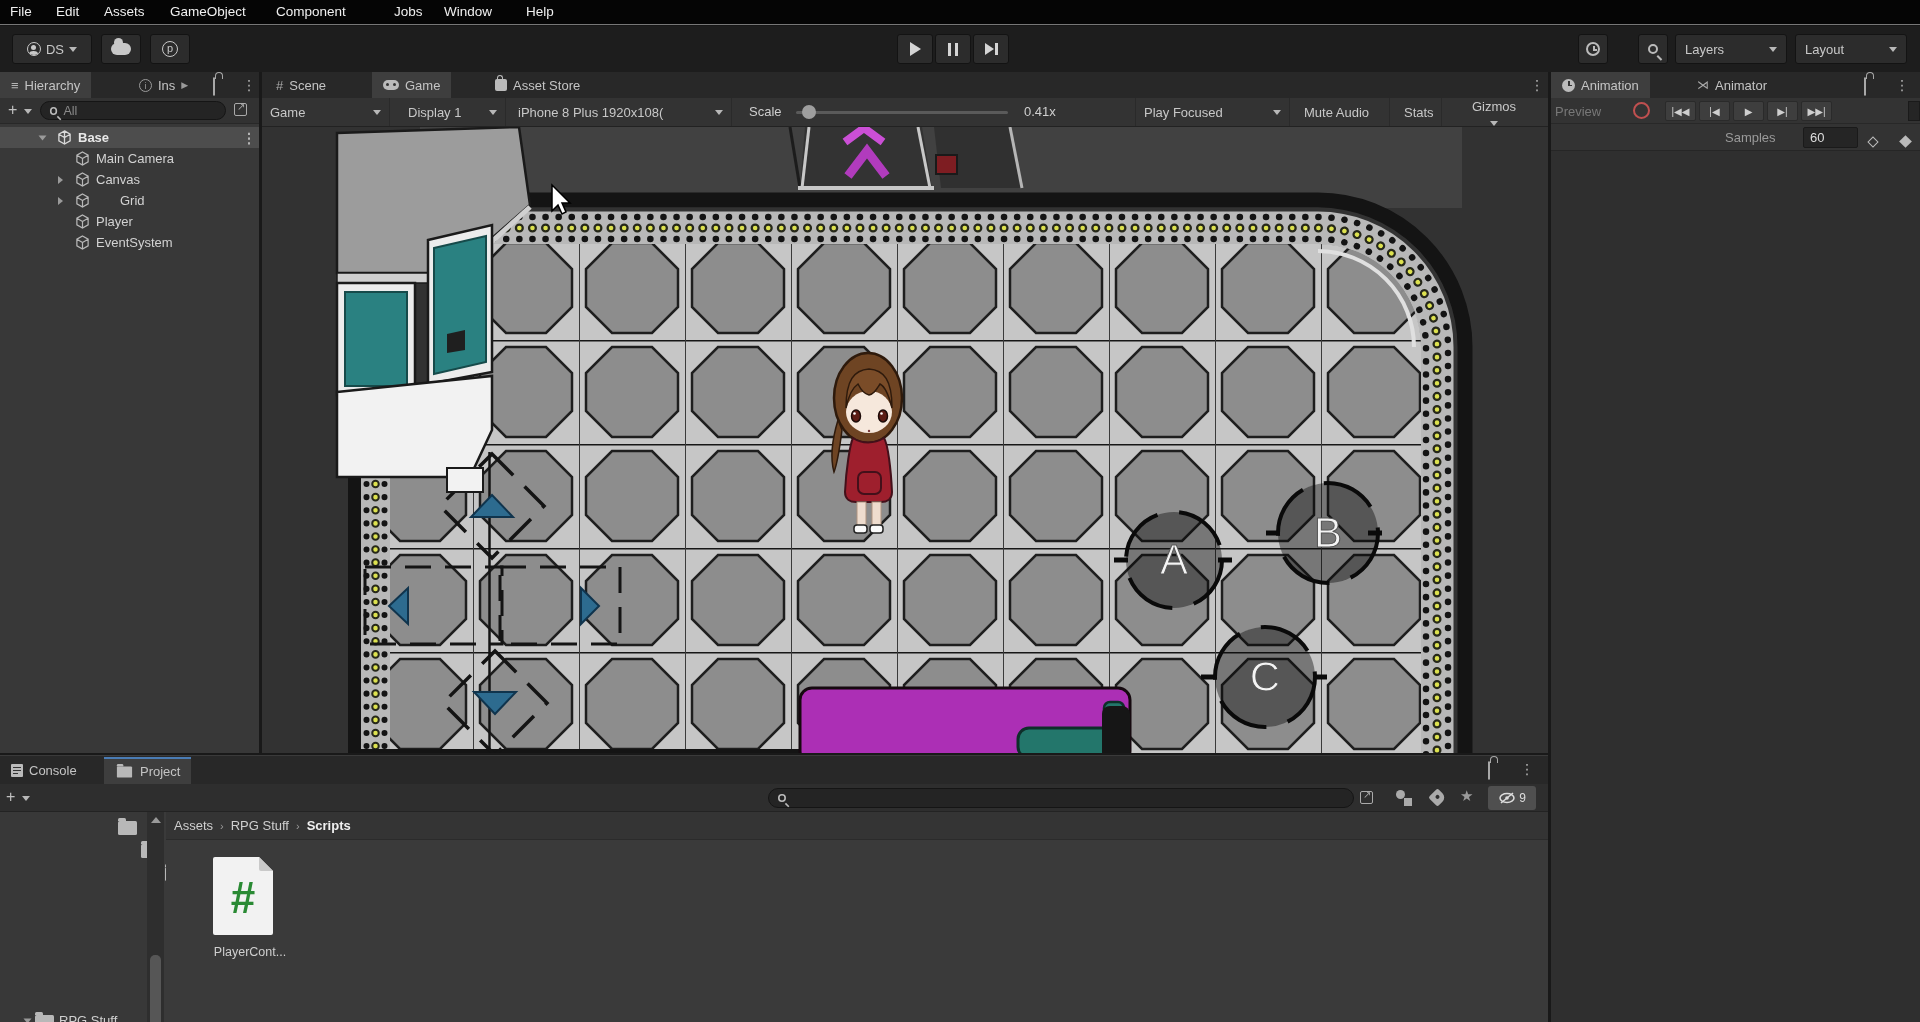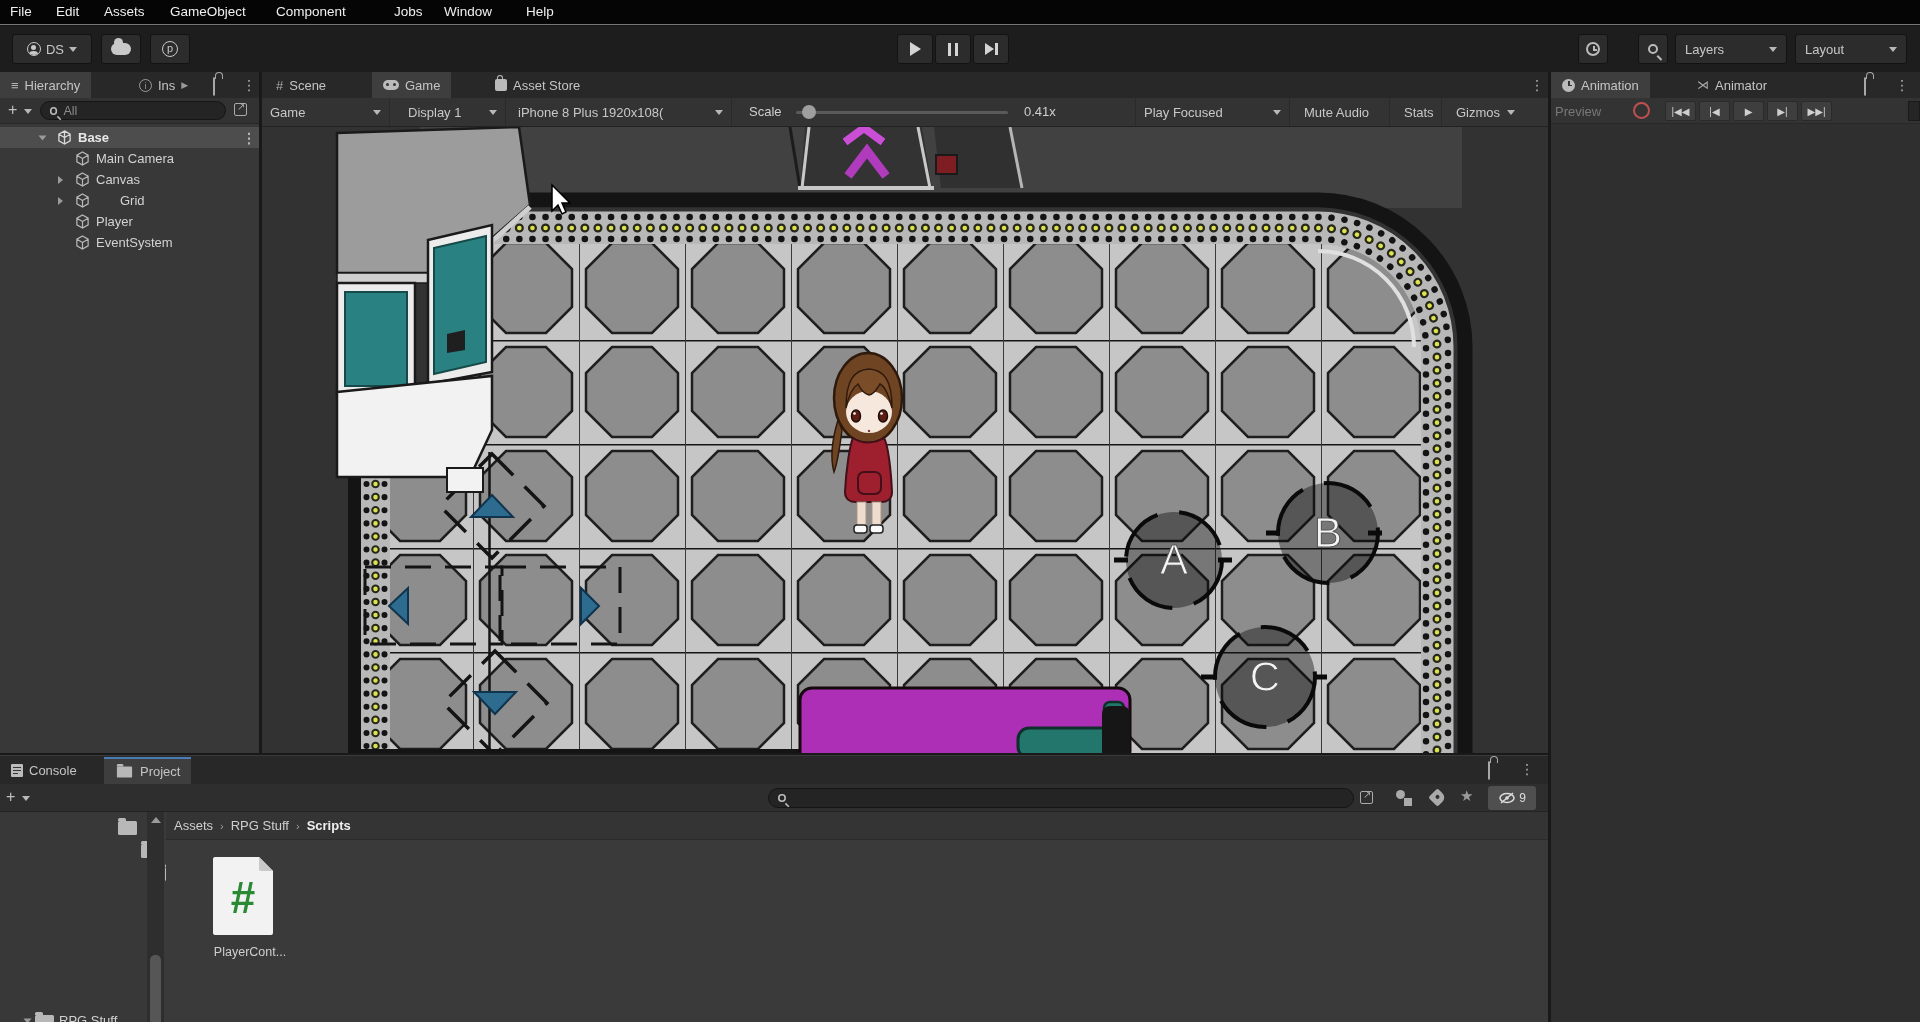--- a/index.html
+++ b/index.html
@@ -238,21 +238,21 @@
       <div class="gt-item" style="left:873px;width:155px;justify-content:space-between;border-left:1px solid #2a2a2a;">
         <span>Play Focused</span>
           <span class="caret"></span>
       </div>
       <div class="gt-item" style="left:1034px;width:94px;">
           <span>Mute Audio</span>
         </div>
       <div class="gt-item" style="left:1134px;width:46px;">
           <span>Stats</span>
         </div>
-      <div class="gt-item" style="left:1186px;width:92px;justify-content:flex-start;border-right:none;">
+      <div class="gt-item" style="left:1186px;width:92px;justify-content:flex-end;border-right:none;flex-direction:column;">
         <span>Gizmos</span>
           <span class="caret"></span>
       </div>
     </div>
 
     <svg class="abs" style="left:0;top:55px;" width="1286" height="628" viewBox="262 127 1286 628">
       <defs>
         <pattern id="tiles" width="106" height="104" patternUnits="userSpaceOnUse" patternTransform="translate(49,28)">
           <rect width="106" height="104" fill="#c6c6c6"></rect>
           <polygon points="33,7 73,7 99,33 99,71 73,97 33,97 7,71 7,33" fill="#8d8d8d" stroke="#1e1e1e" stroke-width="2.5"></polygon>
@@ -385,20 +385,26 @@
     <div id="anim-row1">
       <span class="abs" style="left:4px;top:6px;color:#787878;font-size:13px;">Preview</span>
       <span class="abs" style="left:82px;top:4px;width:17px;height:17px;border-radius:50%;border:2.5px solid #c05050;"></span>
       <div class="abtn" style="left:114px;">|◀◀</div>
       <div class="abtn" style="left:148px;">|◀</div>
       <div class="abtn" style="left:182px;">▶</div>
       <div class="abtn" style="left:216px;">▶|</div>
       <div class="abtn" style="left:250px;">▶▶|</div>
       <div class="abs" style="left:357px;top:3px;width:12px;height:20px;background:#252525;border:1px solid #1a1a1a;"></div>
     </div>
+    <div id="anim-row2">
+      <span class="abs txt dim" style="left:174px;top:6px;">Samples</span>
+      <div class="abs" style="left:252px;top:3px;width:55px;height:21px;background:#252525;border:1px solid #1a1a1a;border-radius:2px;color:#ddd;font-size:13px;padding:2px 6px;">60</div>
+      <span class="abs" style="left:318px;top:8px;"><span class="diamond" style="background:none;border:1.5px solid #bbb;width:8px;height:8px;"></span></span>
+      <span class="abs" style="left:350px;top:8px;"><span class="diamond"></span></span>
+    </div>
   </div>
 
 
   <div id="projectpanel" class="abs">
     <div id="proj-tabbar">
       <div class="tab" style="left:0;top:1px;">
         <span style="width:12px;height:13px;background:#bbb;border-radius:1px;position:relative;">
             <span style="position:absolute;left:2px;top:3px;width:8px;height:1.5px;background:#333;"></span>
             <span style="position:absolute;left:2px;top:6px;width:8px;height:1.5px;background:#333;"></span>
             <span style="position:absolute;left:2px;top:9px;width:5px;height:1.5px;background:#333;"></span>

